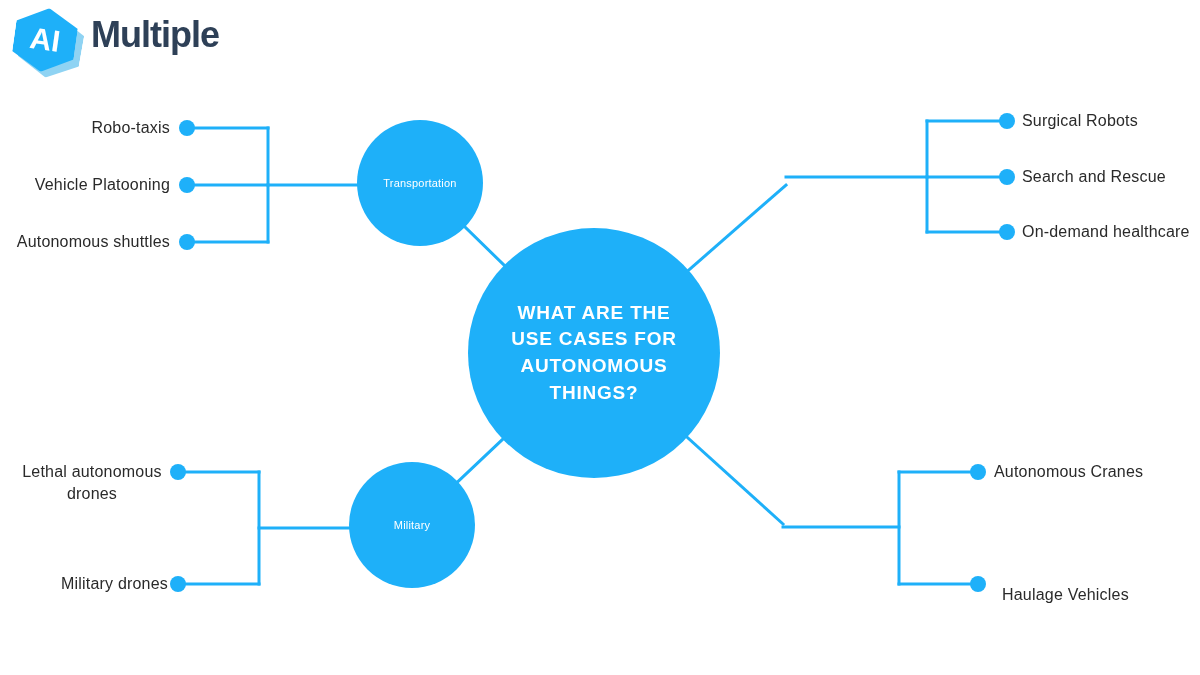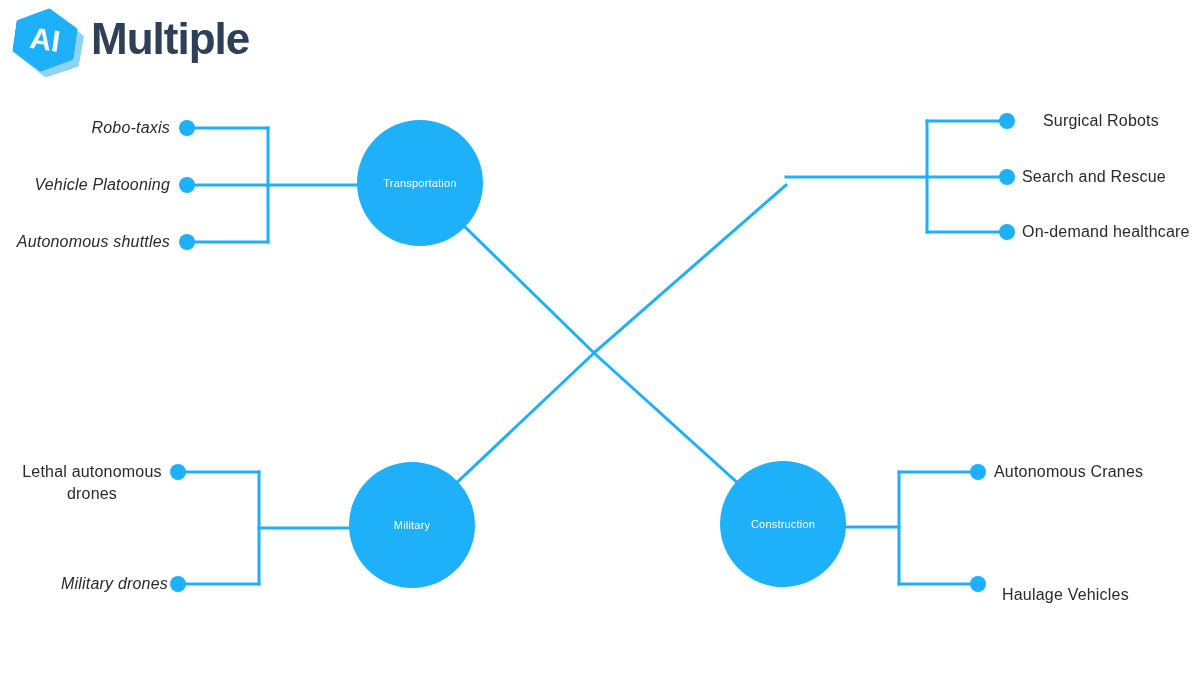--- a/index.html
+++ b/index.html
@@ -24,33 +24,33 @@
         display:flex;align-items:center;justify-content:center;text-align:center;
         color:var(--node-text);}
   .node.small{width:126px;height:126px;font-size:11px;font-weight:400;letter-spacing:.2px;}
   .node.central{width:252px;height:250px;font-weight:700;font-size:19px;
         letter-spacing:.8px;line-height:1.4;text-transform:uppercase;}
   .node.central .central-text{width:198px;}
 
   
   .leaf{position:absolute;z-index:2;font-size:16px;color:var(--leaf-text);
         transform:translateY(-50%);white-space:nowrap;letter-spacing:.2px;}
-  .leaf.align-right{text-align:right;font-style:italic;}
+  .leaf.align-right{text-align:right;}
   .leaf.wrap{white-space:normal;width:152px;text-align:center;line-height:1.4;}
 
   
   .logo{position:absolute;left:13px;top:6px;z-index:3;display:flex;align-items:flex-start;}
   .hex-wrap{position:relative;width:70px;height:70px;}
   .hex{position:absolute;width:62px;height:64px;
        clip-path:polygon(50% 0,100% 26%,100% 74%,50% 100%,0 74%,0 26%);}
   .hex.shadow{left:7px;top:8px;background:#8FD3F3;transform:rotate(10deg);}
   .hex.main{left:1px;top:2px;background:var(--accent);transform:rotate(8deg);
        display:flex;align-items:center;justify-content:center;}
   .hex.main .ai{color:#fff;font-weight:700;font-size:30px;letter-spacing:0;}
-  .brand{font-weight:700;font-size:44px;color:var(--brand-text);margin-left:8px;
+  .brand{font-weight:700;font-size:36px;color:var(--brand-text);margin-left:8px;
          margin-top:8px;letter-spacing:-1px;}
 </style>
 </head>
 <body>
 
 <div class="canvas">
 
   <svg class="edges" width="1200" height="675" viewBox="0 0 1200 675">
 
     <line class="edge" x1="420" y1="183" x2="594" y2="353"></line>
@@ -84,36 +84,36 @@
     <circle class="dot" cx="178" cy="584" r="8"></circle>
 
     <line class="edge" x1="783" y1="527" x2="899" y2="527"></line>
     <line class="edge" x1="899" y1="472" x2="899" y2="584"></line>
     <line class="edge" x1="899" y1="472" x2="978" y2="472"></line>
     <line class="edge" x1="899" y1="584" x2="978" y2="584"></line>
     <circle class="dot" cx="978" cy="472" r="8"></circle>
     <circle class="dot" cx="978" cy="584" r="8"></circle>
   </svg>
 
+  <div class="node central" style="left:468px;top:228px;">
+    <div class="central-text">WHAT ARE THE USE CASES FOR AUTONOMOUS THINGS?</div>
+  </div>
 
   <div class="node small" style="left:357px;top:120px;">
     <span>Transportation</span>
   </div>
   <div class="node small" style="left:349px;top:462px;">
     <span>Military</span>
   </div>
-  <div class="node small" style="left:720px;top:461px;">
-    <span>Construction</span>
-  </div>
 
   <div class="leaf align-right" style="right:1030px;top:128px;">Robo-taxis</div>
   <div class="leaf align-right" style="right:1030px;top:185px;">Vehicle Platooning</div>
   <div class="leaf align-right" style="right:1030px;top:242px;text-align:center;">Autonomous shuttles</div>
 
-  <div class="leaf" style="left:1022px;top:121px;margin-left:21px;">Surgical Robots</div>
+  <div class="leaf" style="left:1022px;top:121px;">Surgical Robots</div>
   <div class="leaf" style="left:1022px;top:177px;">Search and Rescue</div>
   <div class="leaf" style="left:1022px;top:232px;">On-demand healthcare</div>
 
   <div class="leaf wrap" style="right:1032px;top:483px;">Lethal autonomous drones</div>
   <div class="leaf align-right" style="right:1032px;top:584px;">Military drones</div>
 
   <div class="leaf" style="left:994px;top:472px;">Autonomous Cranes</div>
   <div class="leaf" style="left:1002px;top:595px;">Haulage Vehicles</div>
 
   <div class="logo">

